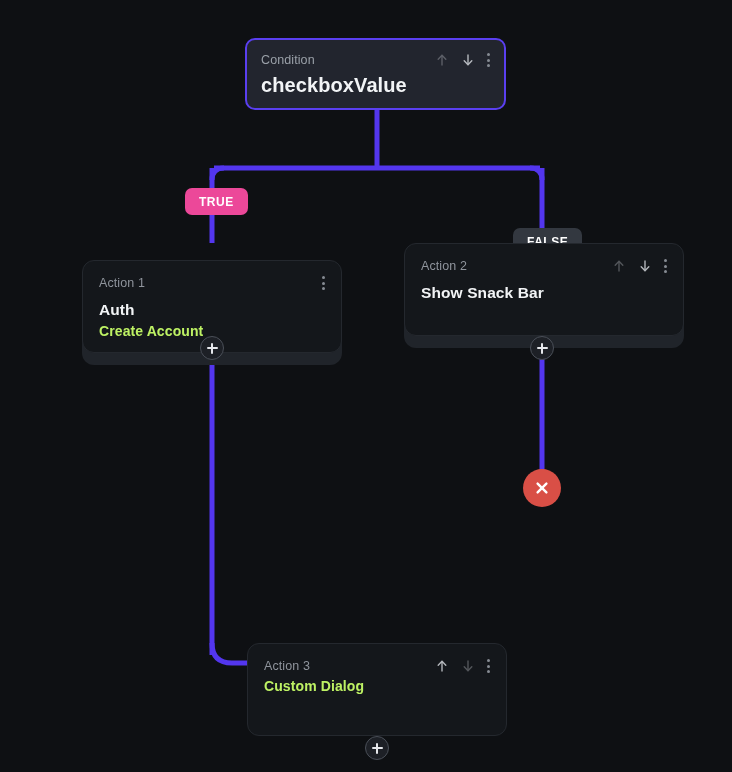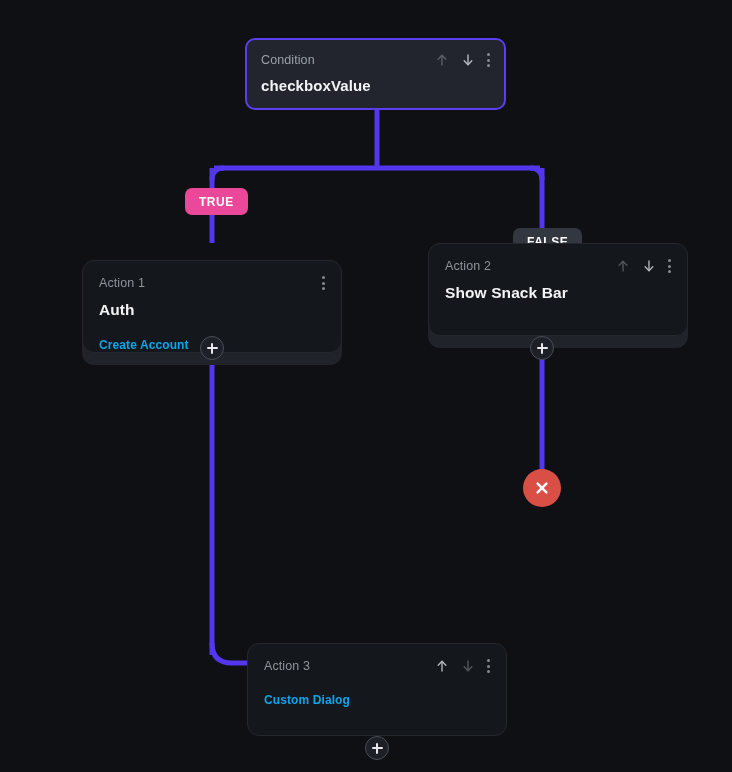--- a/index.html
+++ b/index.html
@@ -112,27 +112,27 @@
   }
 
   .node-title {
     margin-top: 9px;
     font-size: 15.5px;
     font-weight: bold;
     color: #f2f4f6;
     letter-spacing: 0.1px;
     line-height: 19px;
   }
-  .node.condition .node-title { font-size: 15px; margin-top: 8px; }
+  .node.condition .node-title { font-size: 20px; margin-top: 8px; }
 
   .node-sub {
-    margin-top: 19px;
-    font-size: 12px;
+    margin-top: 5px;
+    font-size: 14px;
     font-weight: bold;
-    color: #0ea5e9;
+    color: #bef264;
     letter-spacing: 0.1px;
     line-height: 15px;
   }
 
   
   .branch-chip {
     position: absolute;
     height: 27px;
     padding: 0 14px;
     border-radius: 7px;
@@ -257,21 +257,21 @@
               <i></i>
           </span>
         </div>
       </div>
       <div class="node-title">Auth</div>
       <div class="node-sub">Create Account</div>
     </div>
   </div>
   <div class="add-btn" style="left:200px; top:336px;"></div>
 
-  <div class="node" style="left:428px; top:243px; width:260px; height:105px;">
+  <div class="node" style="left:404px; top:243px; width:280px; height:105px;">
     <div class="under"></div>
     <div class="card" style="height:93px;">
       <div class="node-head">
         <div class="node-kicker">Action 2</div>
         <div class="node-actions">
           <span class="icon-btn dim">
             <svg width="16" height="16" viewBox="0 0 16 16" fill="none" stroke="#c9ccd2" stroke-width="1.4" stroke-linecap="round" stroke-linejoin="round">
               <path d="M8 13 L8 3.5"></path>
                 <path d="M4.2 7.2 L8 3.3 L11.8 7.2"></path>
             </svg>

